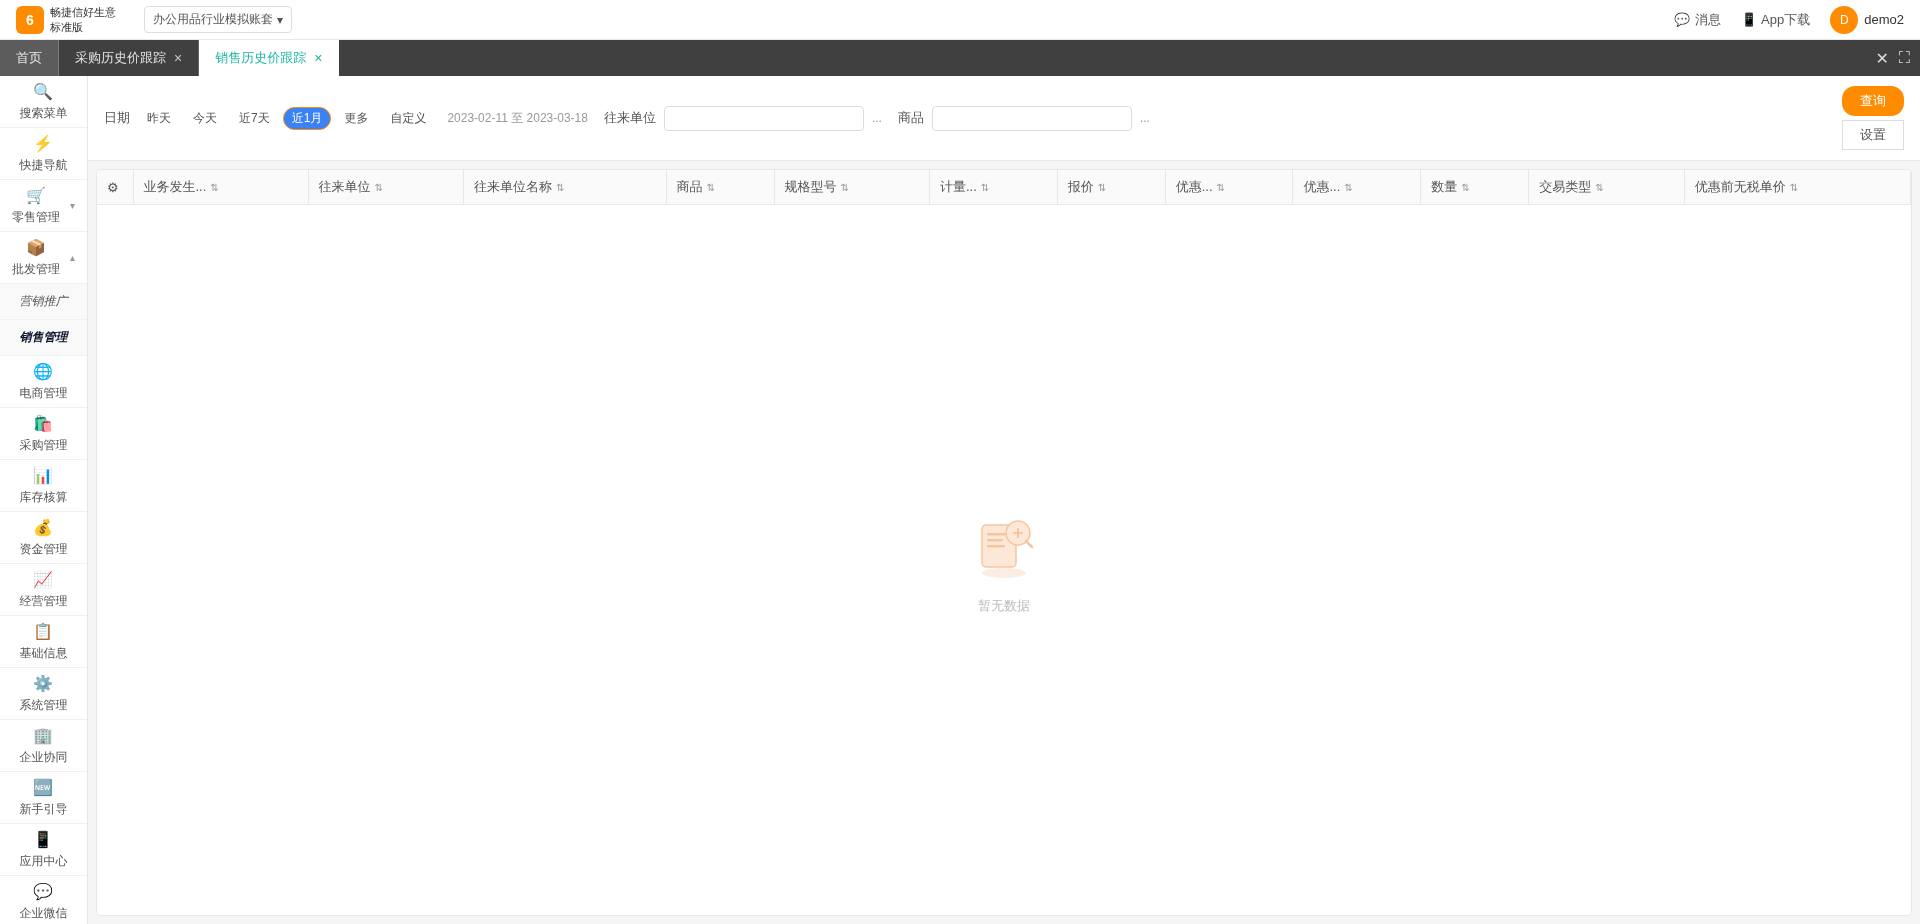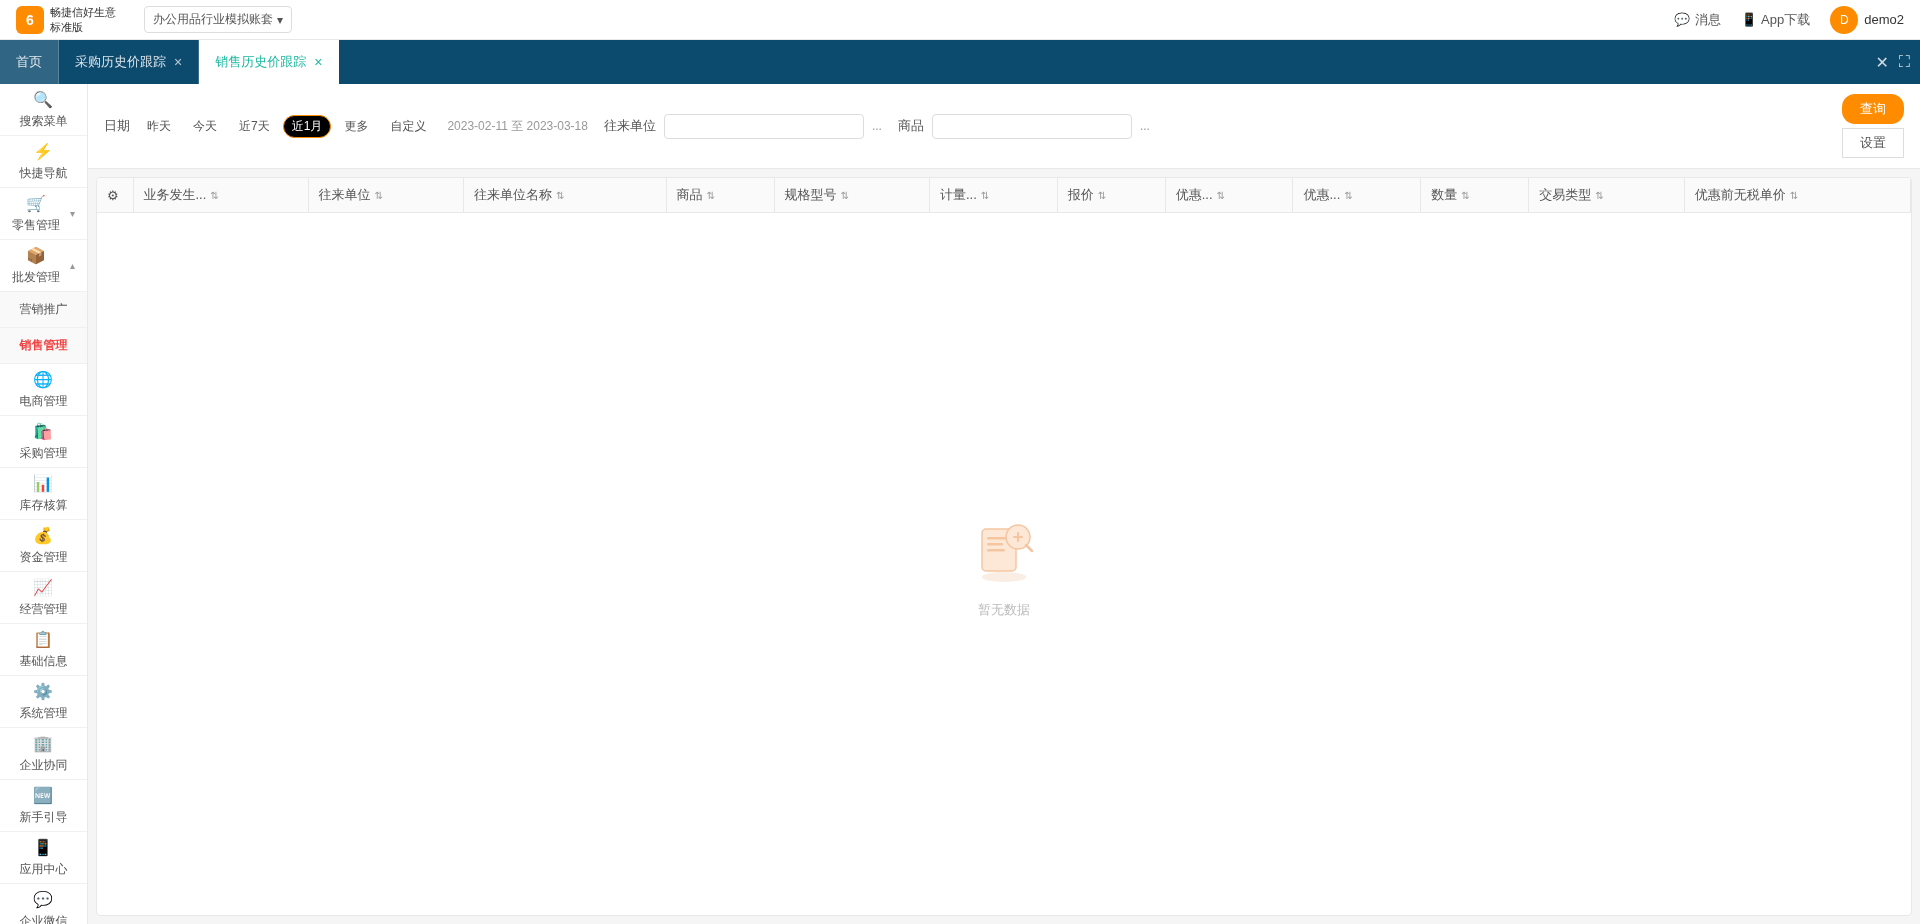--- a/index.html
+++ b/index.html
@@ -83,22 +83,22 @@
       background: #ff8c00;
       display: flex;
       align-items: center;
       justify-content: center;
       color: white;
       font-size: 12px;
     }
 
     
     .tab-bar {
-      height: 44px;
-      background: #0c4a6e;
+      height: 36px;
+      background: #404040;
       display: flex;
       align-items: stretch;
       flex-shrink: 0;
     }
     .tab-item {
       display: flex;
       align-items: center;
       padding: 0 16px;
       gap: 6px;
       cursor: pointer;
@@ -179,30 +179,31 @@
     }
     .sidebar-icon {
       font-size: 16px;
     }
     .sidebar-arrow {
       font-size: 10px;
       color: #999;
     }
     .sidebar-sub {
       background: #f9f9f9;
+      font-style: italic;
     }
     .sidebar-sub-item {
       padding: 9px 12px;
       cursor: pointer;
       font-size: 12px;
       color: #555;
       text-align: center;
       border-bottom: 1px solid #f0f0f0;
     }
-    .sidebar-sub-item.active { color: #ef4444; font-weight: bold; }
+    .sidebar-sub-item.active { color: #0f172a; font-weight: bold; }
 
     
     .content-pane {
       flex: 1;
       background: #f5f5f5;
       overflow: auto;
       display: flex;
       flex-direction: column;
     }
 
@@ -266,21 +267,21 @@
     }
     .date-btn {
       padding: 2px 8px;
       border-radius: 3px;
       cursor: pointer;
       font-size: 12px;
       color: #555;
       border: 1px solid transparent;
     }
     .date-btn.active {
-      background: #000000;
+      background: #3b82f6;
       color: #fff;
       border-color: #ff8c00;
       border-radius: 12px;
       text-align: right;
     }
     .date-range-text {
       font-size: 12px;
       color: #999;
       margin-left: 4px;
     }

